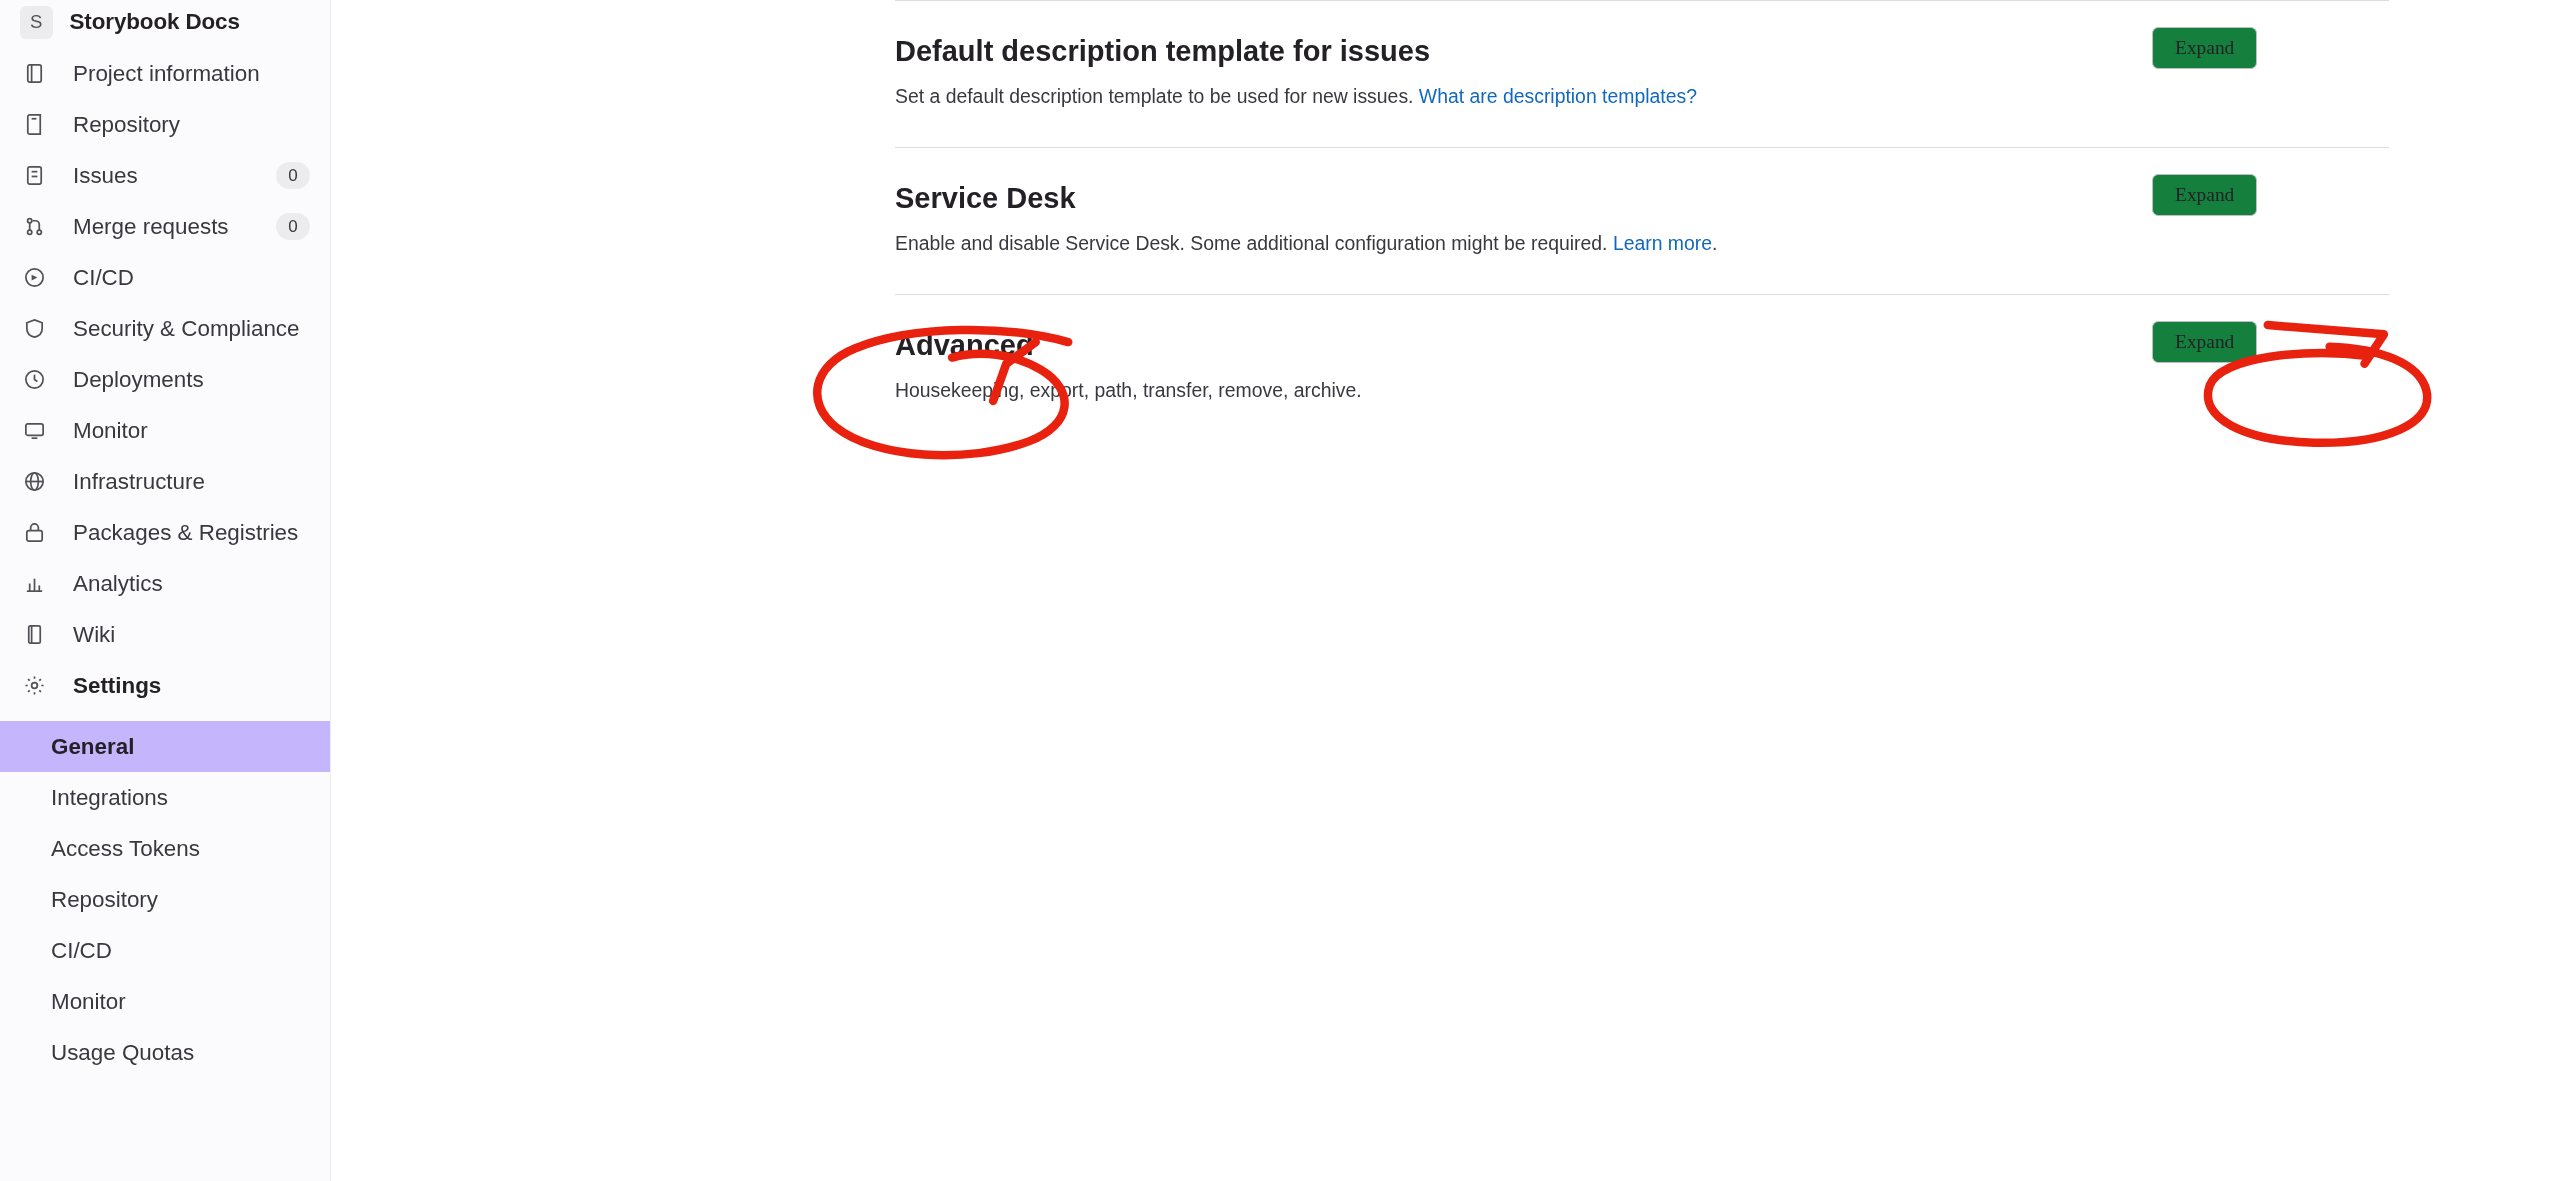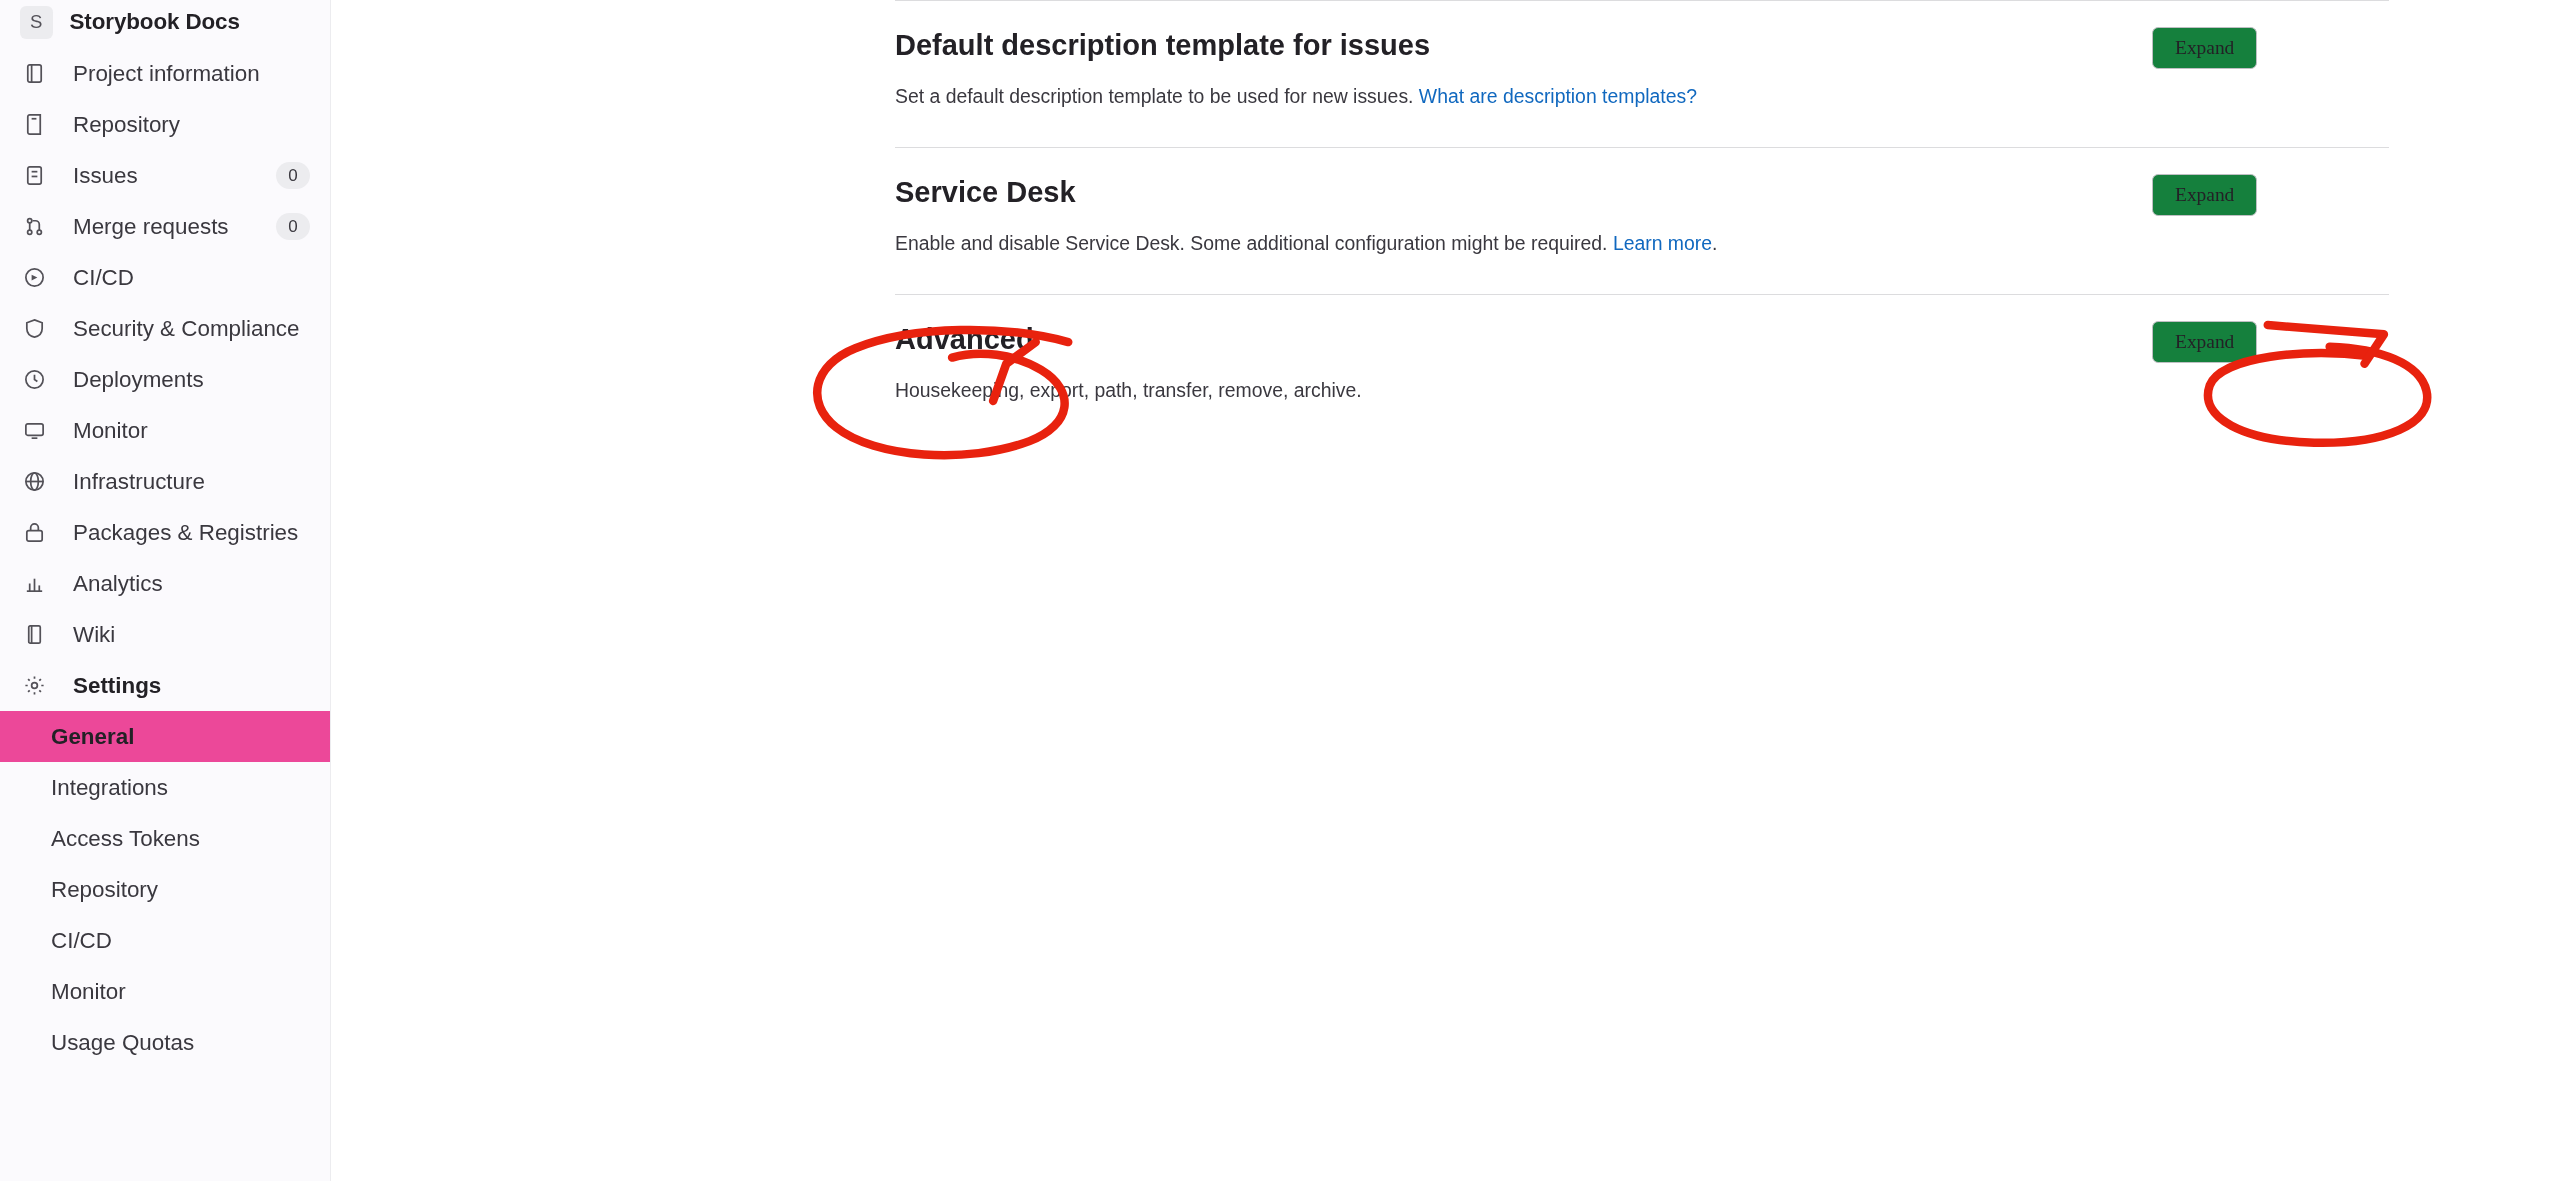--- a/index.html
+++ b/index.html
@@ -88,23 +88,24 @@
   .subnav-item {
     height: 51px;
     display: flex;
     align-items: center;
     padding-left: 51px;
     font-size: 22.4px;
     color: #3a383f;
     cursor: pointer;
   }
   .subnav-item.current {
-    background: #ec4899;
+    background: #c4b5fd;
     font-weight: 700;
     color: #232126;
+    margin-top: 10px;
   }
 
   
   .main {
     flex: 1;
     position: relative;
     background: #ffffff;
     overflow: hidden;
   }
   .content {
@@ -115,21 +116,21 @@
   .section {
     border-bottom: 1.5px solid #dcdcde;
     padding: 0 0 37px 0;
     position: relative;
   }
   .section.top {
     border-top: 1.5px solid #dcdcde;
   }
   .section-row {
     display: flex;
-    align-items: flex-start;
+    align-items: flex-end;
     justify-content: space-between;
     padding-top: 26px;
   }
   .section-title {
     font-size: 29px;
     font-weight: 700;
     color: #232126;
     margin: 0;
     line-height: 1.25;
   }

